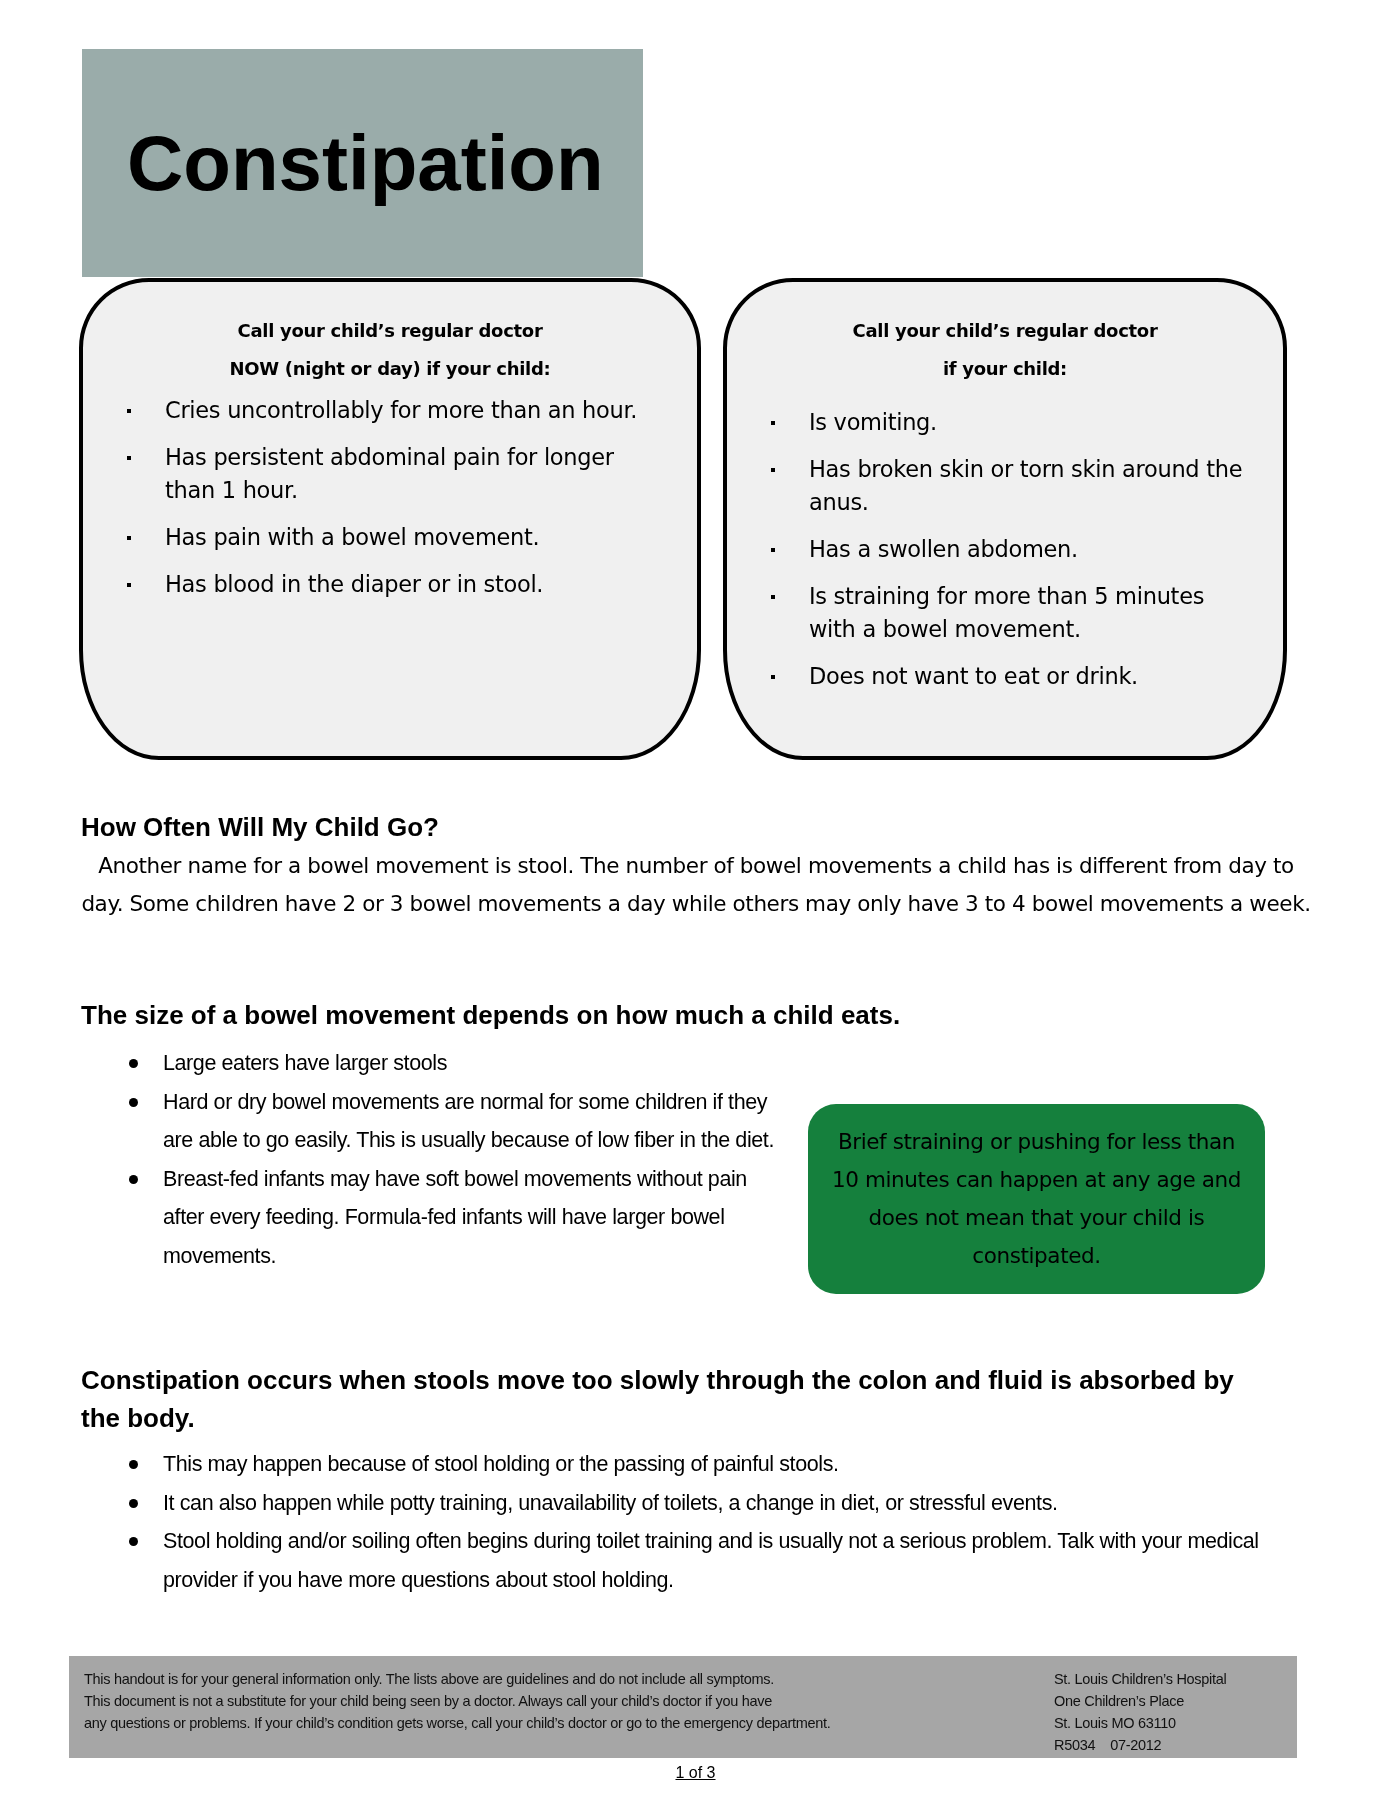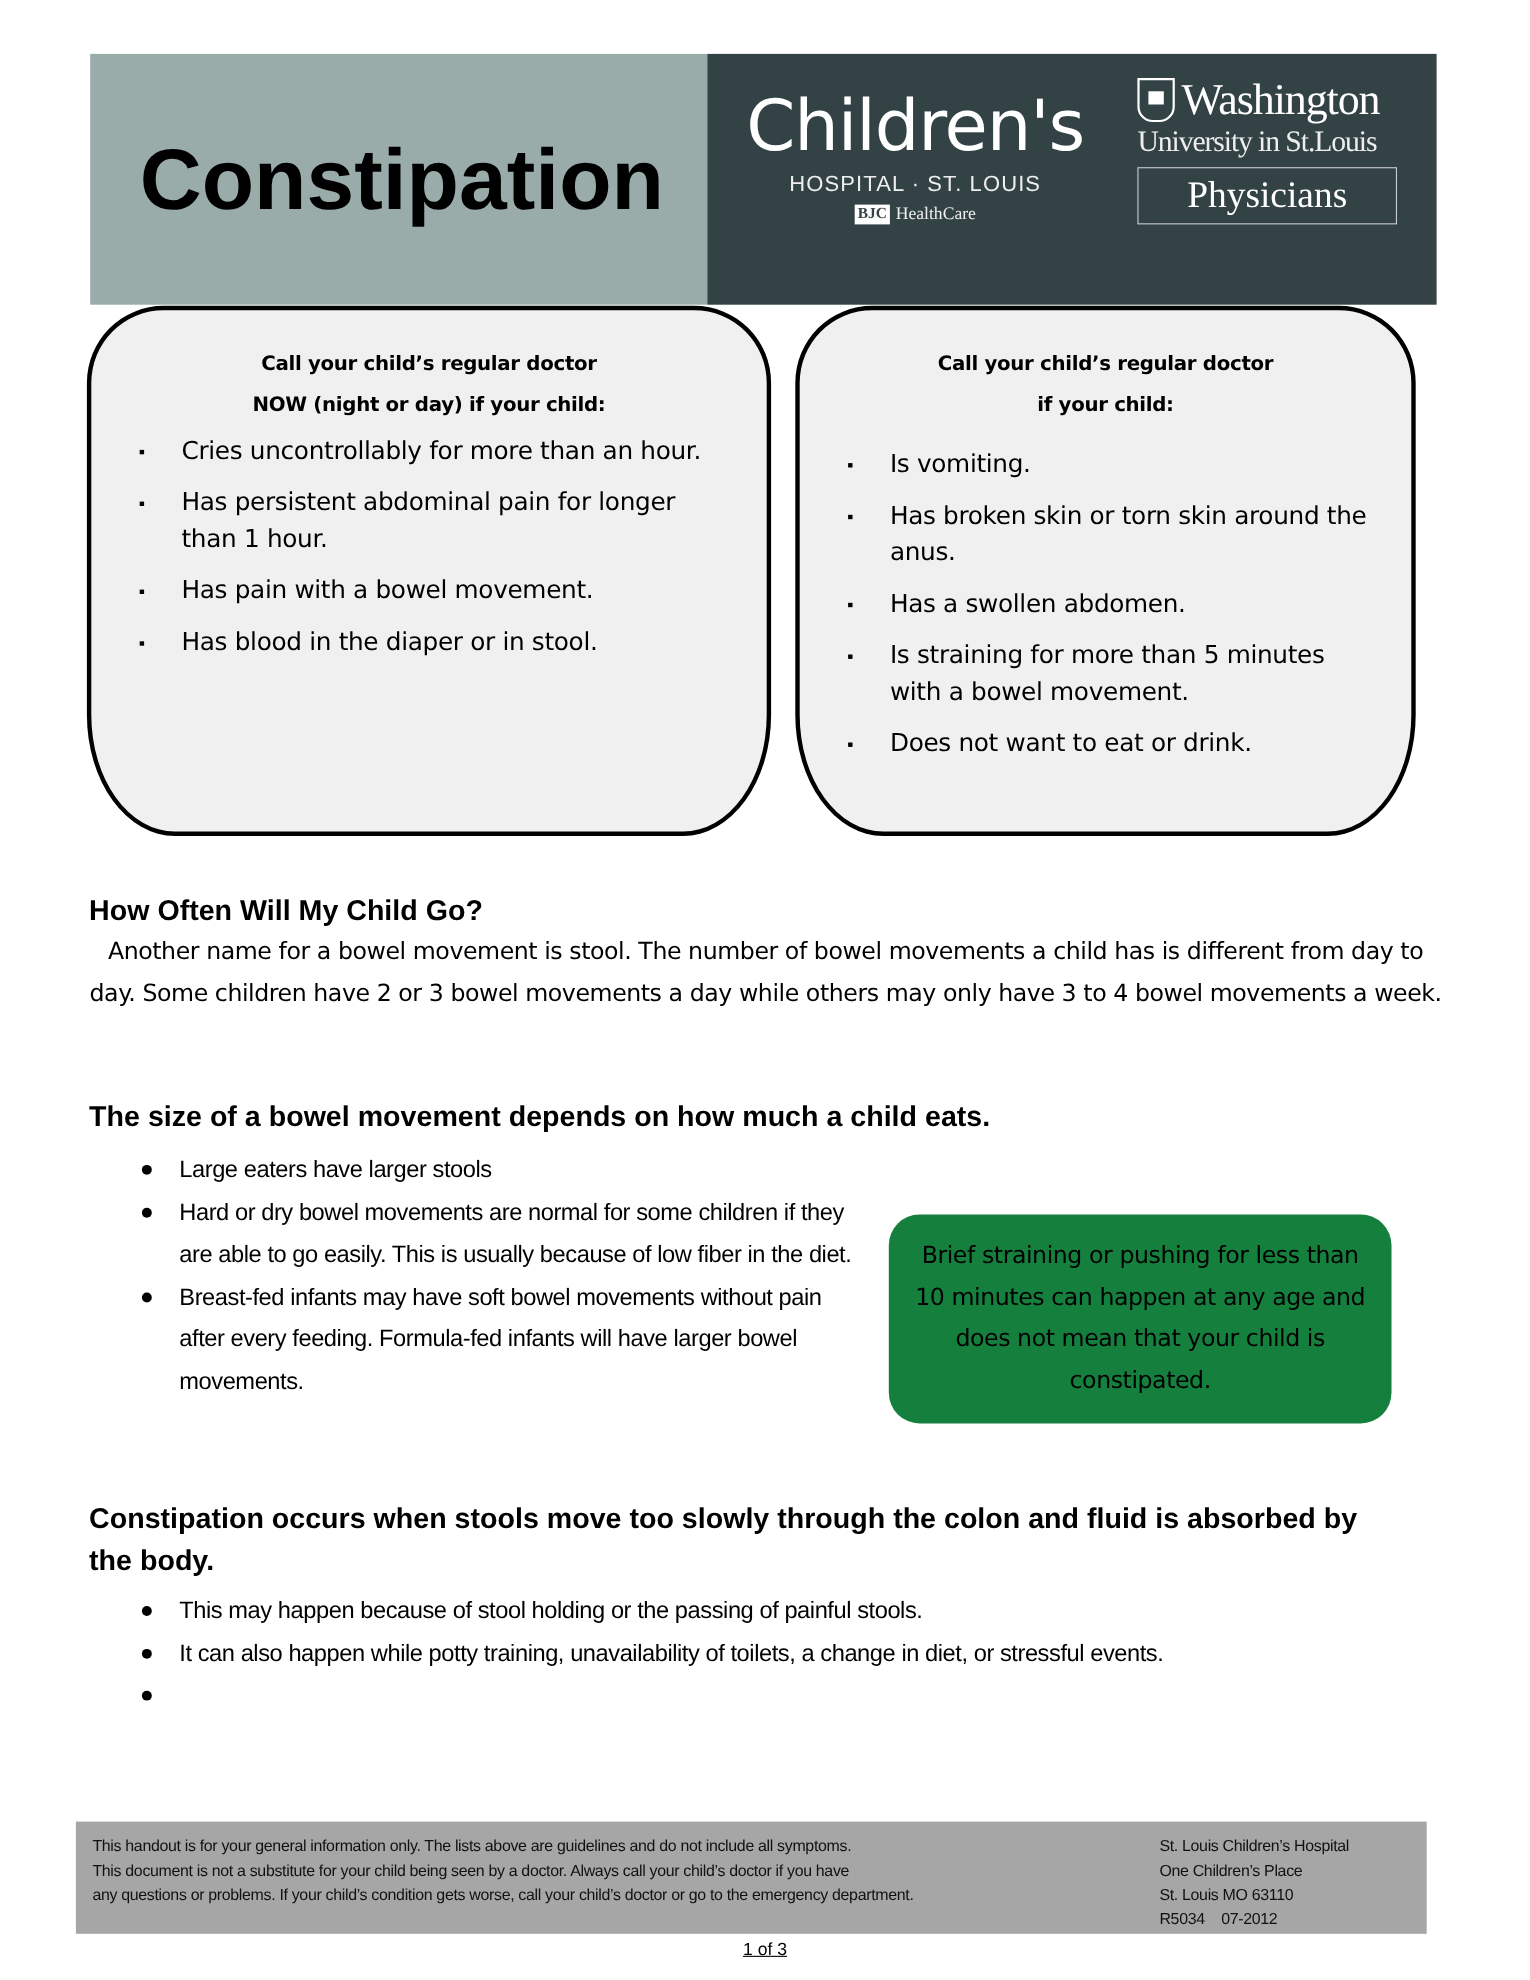--- a/index.html
+++ b/index.html
@@ -50,38 +50,20 @@
   .footer-right { position: absolute; left: 985px; top: 12px; line-height: 22px; }
   .page-number { position: absolute; left: 0; width: 1391px; top: 1764px; text-align: center; font-family: "Liberation Sans", sans-serif; font-size: 16px; text-decoration: underline; }
 </style>
 </head>
 <body>
 
 <div class="header">
   <div class="header-left">
     <h1 class="page-title">Constipation</h1>
   </div>
-  <div class="header-right">
-    <div class="childrens-logo">
-      <span class="childrens-word">Children's</span>
-      <span class="childrens-sub">HOSPITAL · ST. LOUIS</span>
-      <div class="bjc-row">
-        <span class="bjc-badge">BJC</span>
-        <span class="bjc-text">HealthCare</span>
-      </div>
-    </div>
-    <div class="wu-logo">
-      <div class="wu-top">
-        <span class="wu-shield"></span>
-        <span class="wu-name">Washington</span>
-      </div>
-      <div class="wu-sub">University in St.Louis</div>
-      <div class="wu-box">Physicians</div>
-    </div>
-  </div>
 </div>
 
 <div class="alert-box left">
   <div class="alert-heading">
     <div>Call your child’s regular doctor</div>
     <div>NOW (night or day) if your child:</div>
   </div>
   <ul class="alert-list">
     <li><span class="sq"></span><span>Cries uncontrollably for more than an hour.</span></li>
     <li><span class="sq"></span><span>Has persistent abdominal pain for longer than 1 hour.</span></li>
@@ -112,21 +94,21 @@
   <li><span class="dot"></span><span>Large eaters have larger stools</span></li>
   <li><span class="dot"></span><span>Hard or dry bowel movements are normal for some children if they are able to go easily.  This is usually because of low fiber in the diet.</span></li>
   <li><span class="dot"></span><span>Breast-fed infants may have soft bowel movements without pain after every feeding.  Formula-fed infants will have larger bowel movements.</span></li>
 </ul>
 <div class="callout">Brief straining or pushing for less than 10 minutes can happen at any age and does not mean that your child is constipated.</div>
 
 <h2 class="section-heading" style="top: 1361px; width: 1160px;">Constipation occurs when stools move too slowly through the colon and fluid is absorbed by the body.</h2>
 <ul class="bullet-list" style="top: 1445px; width: 1240px;">
   <li><span class="dot"></span><span>This may happen because of stool holding or the passing of painful stools.</span></li>
   <li><span class="dot"></span><span>It can also happen while potty training, unavailability of toilets, a change in diet, or stressful events.</span></li>
-  <li><span class="dot"></span></li>
+  <li><span class="dot"></span><span>Stool holding and/or soiling often begins during toilet training and is usually not a serious problem. Talk with your medical provider if you have more questions about stool holding.</span></li>
 </ul>
 
 <div class="footer">
   <div class="footer-left">
     <div>This handout is for your general information only.  The lists above are guidelines and do not include all symptoms.</div>
     <div>This document is not a substitute for your child being seen by a doctor.  Always call your child’s doctor if you have</div>
     <div>any questions or problems.  If your child’s condition gets worse, call your child’s doctor or go to the emergency department.</div>
   </div>
   <div class="footer-right">
     <div>St. Louis Children’s Hospital</div>

